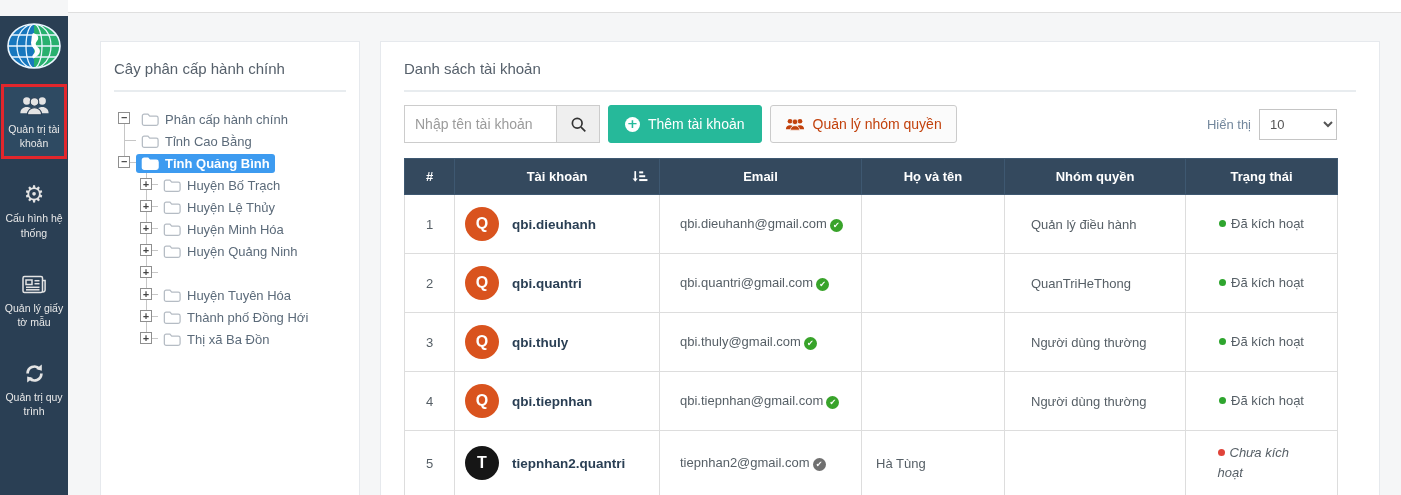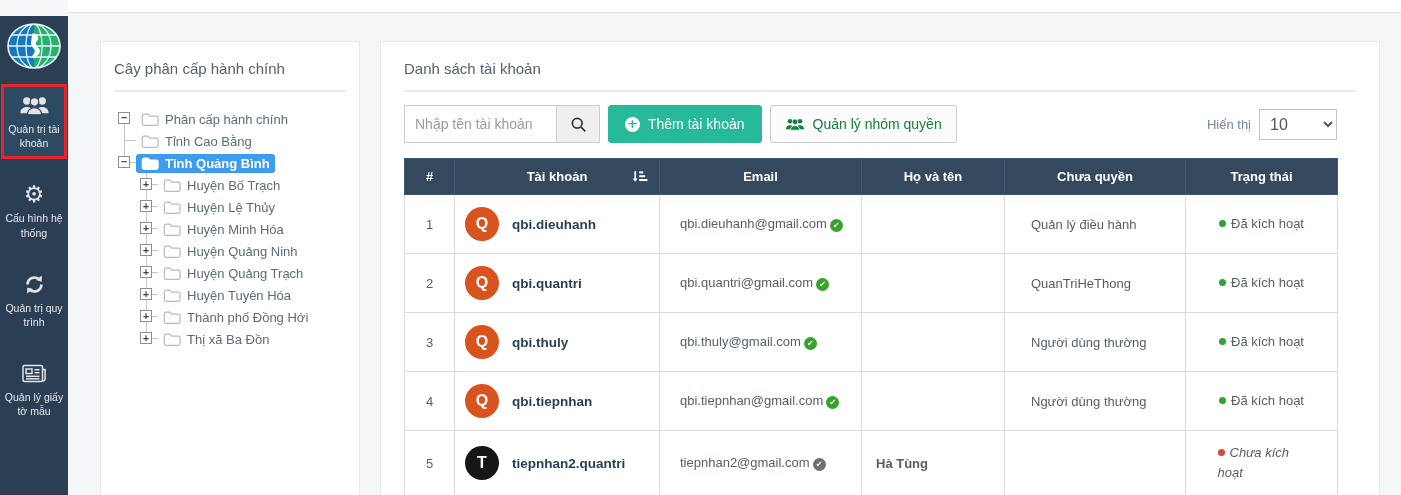--- a/index.html
+++ b/index.html
@@ -55,45 +55,45 @@
   .input-group { display:flex; }
   .search-input { width:152px; height:38px; border:1px solid #CCCCCC; border-right:none; padding:0 10px;
                   font-size:14px; color:#555; outline:none; font-family:inherit; }
   .search-input::placeholder { color:#9B9B9B; }
   .btn { height:38px; display:inline-flex; align-items:center; gap:8px; cursor:pointer; font-size:14px;
          font-family:inherit; border-radius:3px; }
   .btn-search { width:44px; justify-content:center; background:#EFEFEF; border:1px solid #CCCCCC; color:#333; border-radius:0; }
   .btn-add { background:#26B99A; border:1px solid #26B99A; color:#fff; padding:0 16px; margin-left:8px; }
   .plus-disc { width:15px; height:15px; border-radius:50%; background:#FFFFFF; color:#26B99A;
                font:bold 13px/14px "DejaVu Sans",sans-serif; text-align:center; }
-  .btn-groups { background:#FBFBFB; border:1px solid #CBCBCB; color:#15803d; padding:0 14px; margin-left:8px; }
+  .btn-groups { background:#FBFBFB; border:1px solid #CBCBCB; color:#c2410c; padding:0 14px; margin-left:8px; }
   .pagesize { margin-left:auto; display:flex; align-items:center; gap:8px; color:#73879C; font-size:13px; }
   .pagesize select { width:78px; height:31px; border:1px solid #C5C5C5; background:#fff; color:#555;
-                     font-size:16px; font-family:inherit; padding:0 6px; }
+                     font-size:13px; font-family:inherit; padding:0 6px; }
 
   
   table.accounts { border-collapse:collapse; width:933px; margin-top:15px; table-layout:fixed; }
   .accounts th { background:#34495E; color:#FFFFFF; font-size:13px; font-weight:bold; height:36px;
                  text-align:center; border:1px solid #3E5871; position:relative; }
   .accounts td { border:1px solid #DDDDDD; padding:12px 8px; font-size:13px; color:#565F66; background:#fff; vertical-align:middle; }
   .sort-ic { position:absolute; right:11px; top:11px; }
   .c-idx  { text-align:center; }
   .c-acc  { padding-left:10px !important; }
   .acc-inner { display:flex; align-items:center; }
   .avatar { width:34px; height:34px; border-radius:50%; color:#fff; font:bold 16px/34px "Liberation Sans",sans-serif;
             text-align:center; margin-right:13px; flex:none; }
   .avatar-orange { background:#D9531E; }
   .avatar-black  { background:#161616; }
   .accname { color:#2A3F54; font-weight:bold; font-size:13.5px; }
   .c-email { padding-left:20px !important; }
   .check { display:inline-block; width:13px; height:13px; border-radius:50%; color:#fff; font-size:8px;
            line-height:13px; text-align:center; vertical-align:middle; margin-left:3px; }
   .check.green { background:#38A32A; }
   .check.gray  { background:#707070; }
-  .c-name  { padding-left:14px !important;font-weight:bold; }
+  .c-name  { padding-left:14px !important; }
   .c-group { padding-left:26px !important; }
   .c-status { text-align:center; }
   .stwrap { display:inline-block; line-height:20px; }
   .stwrap.inactive { max-width:88px; text-align:left;font-style:italic; }
   .dot { display:inline-block; width:7px; height:7px; border-radius:50%; margin-right:5px; vertical-align:1px; }
   .stwrap.active .dot { background:#2EA52E; }
   .stwrap.inactive .dot { background:#E0443A; }
 </style>
 </head>
 <body>
@@ -138,45 +138,45 @@
 
   <div class="nav-item">
     <div class="nav-icon">
         <span class="nav-glyph">⚙</span>
       </div>
     <div class="nav-label">Cấu hình hệ thống</div>
   </div>
 
   <div class="nav-item">
     <div class="nav-icon">
-      <svg viewBox="0 0 24 24" width="23" height="23" fill="none" stroke="currentColor" stroke-width="2.8">
-        <path d="M4.8 12 a7.2 7.2 0 0 1 12.4 -5"></path>
-        <path d="M19.2 12 a7.2 7.2 0 0 1 -12.4 5"></path>
-        <polygon points="19.6,2.6 19.6,9 13.6,7.4" fill="currentColor" stroke="none"></polygon>
-        <polygon points="4.4,21.4 4.4,15 10.4,16.6" fill="currentColor" stroke="none"></polygon>
-      </svg>
-    </div>
-    <div class="nav-label">Quản trị quy trình</div>
-  </div>
-
-  <div class="nav-item">
-    <div class="nav-icon">
       <svg viewBox="0 0 25 20" width="25" height="21" fill="none" stroke="currentColor" stroke-width="1.5">
         <rect x="1" y="2" width="19.5" height="16" rx="1.5"></rect>
         <path d="M20.5 6 h2.6 v9.6 a1.8 1.8 0 0 1 -2.6 1.6"></path>
         <rect x="4" y="5.5" width="6" height="4.5"></rect>
         <line x1="12.5" y1="6.2" x2="17.5" y2="6.2"></line>
         <line x1="12.5" y1="9.2" x2="17.5" y2="9.2"></line>
         <line x1="4" y1="12.8" x2="17.5" y2="12.8"></line>
         <line x1="4" y1="15.3" x2="17.5" y2="15.3"></line>
       </svg>
     </div>
     <div class="nav-label">Quản lý giấy tờ mẫu</div>
   </div>
 
+  <div class="nav-item">
+    <div class="nav-icon">
+      <svg viewBox="0 0 24 24" width="23" height="23" fill="none" stroke="currentColor" stroke-width="2.8">
+        <path d="M4.8 12 a7.2 7.2 0 0 1 12.4 -5"></path>
+        <path d="M19.2 12 a7.2 7.2 0 0 1 -12.4 5"></path>
+        <polygon points="19.6,2.6 19.6,9 13.6,7.4" fill="currentColor" stroke="none"></polygon>
+        <polygon points="4.4,21.4 4.4,15 10.4,16.6" fill="currentColor" stroke="none"></polygon>
+      </svg>
+    </div>
+    <div class="nav-label">Quản trị quy trình</div>
+  </div>
+
   <div class="sidebar-footer"></div>
 </aside>
 
 <div class="main">
   <div class="topbar"></div>
 
   <div class="content">
 
     <section class="panel tree-panel">
       <h2 class="panel-title">Cây phân cấp hành chính</h2>
@@ -258,26 +258,20 @@
               <svg class="folder" viewBox="0 0 20 16" width="18" height="15">
     <path d="M1.5 4 a2 2 0 0 1 2-2 h4.2 l2 2.2 h7.3 a2 2 0 0 1 2 2 v6.3 a2 2 0 0 1 -2 2 h-13.5 a2 2 0 0 1 -2-2 z"></path>
   </svg>
               <span>Huyện Quảng Ninh</span>
             </span>
           </div>
           <div class="tnode">
             <span class="slot none"></span>
             <span class="slot exp-plus-branch">
               <span class="expbox">+</span>
-            </span>
-            <span class="nodechip">
-              <svg class="folder" viewBox="0 0 20 16" width="18" height="15">
-    <path d="M1.5 4 a2 2 0 0 1 2-2 h4.2 l2 2.2 h7.3 a2 2 0 0 1 2 2 v6.3 a2 2 0 0 1 -2 2 h-13.5 a2 2 0 0 1 -2-2 z"></path>
-  </svg>
-              <span>Huyện Quảng Trạch</span>
             </span>
           </div>
           <div class="tnode">
             <span class="slot none"></span>
             <span class="slot exp-plus-branch">
               <span class="expbox">+</span>
             </span>
             <span class="nodechip">
               <svg class="folder" viewBox="0 0 20 16" width="18" height="15">
     <path d="M1.5 4 a2 2 0 0 1 2-2 h4.2 l2 2.2 h7.3 a2 2 0 0 1 2 2 v6.3 a2 2 0 0 1 -2 2 h-13.5 a2 2 0 0 1 -2-2 z"></path>
@@ -369,21 +363,21 @@
               <svg class="sort-ic" viewBox="0 0 20 14" width="16" height="13" fill="#fff">
                 <polygon points="4,13.5 0.8,9.6 7.2,9.6"></polygon>
                   <rect x="3" y="0.3" width="2.1" height="9.8"></rect>
                 <rect x="9" y="0.6" width="5" height="2.5"></rect>
                   <rect x="9" y="5.4" width="7.5" height="2.5"></rect>
                 <rect x="9" y="10.2" width="10.3" height="2.5"></rect>
               </svg>
             </th>
             <th><span>Email</span></th>
             <th><span>Họ và tên</span></th>
-            <th><span>Chưa quyền</span></th>
+            <th><span>Nhóm quyền</span></th>
             <th><span>Trạng thái</span></th>
           </tr>
         </thead>
         <tbody>
             <tr>
               <td class="c-idx">1</td>
               <td class="c-acc">
                 <span class="acc-inner">
                   <span class="avatar avatar-orange">Q</span>
                   <span class="accname">qbi.dieuhanh</span>

